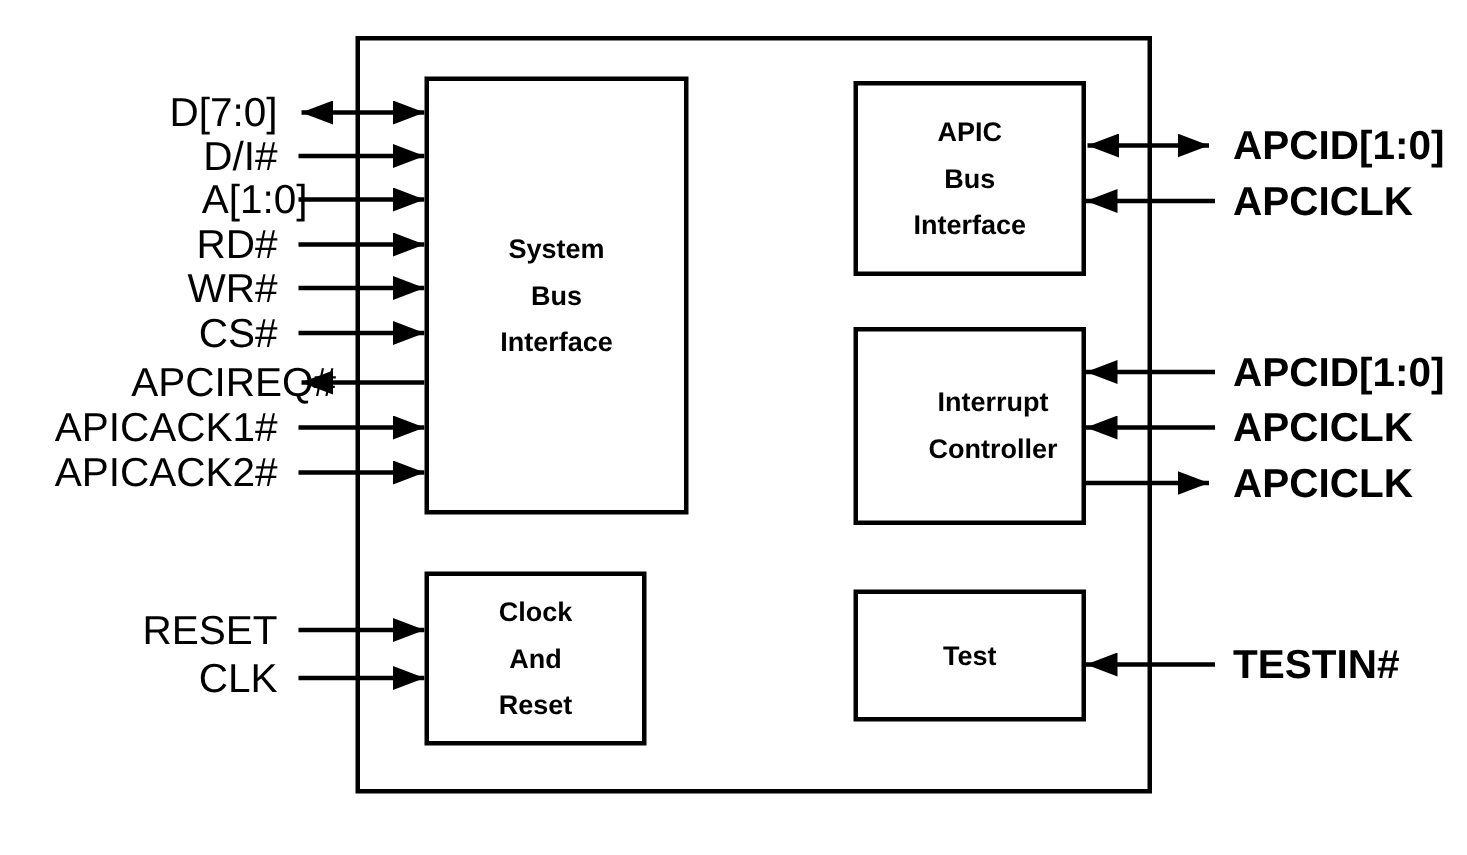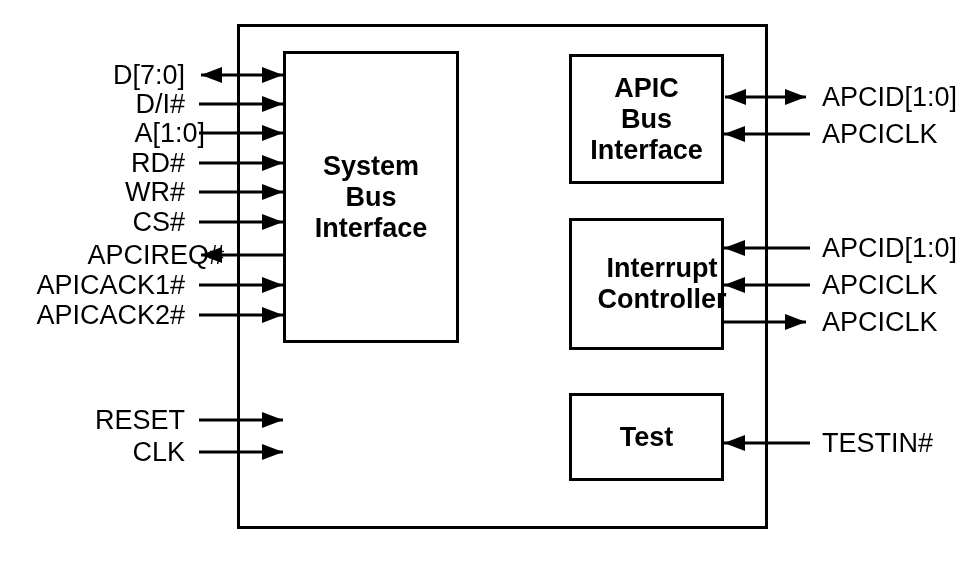--- a/index.html
+++ b/index.html
@@ -36,21 +36,21 @@
   .block {
     position: absolute;
     border: 3px solid var(--line, #000000);
     box-sizing: border-box;
     background: #ffffff;
     display: flex;
     align-items: center;
     justify-content: center;
     text-align: center;
     font-weight: bold;
-    font-size: 27px;
+    font-size: 18px;
     line-height: 31px;
     white-space: pre-line;
   }
   .block.sbi  { left: 283px; top: 51px;  width: 176px; height: 292px; }
   .block.car  { left: 283px; top: 381px; width: 148px; height: 116px; }
   .block.abi  { left: 569px; top: 54px;  width: 155px; height: 130px; }
   .block.ic   { left: 569px; top: 218px; width: 155px; height: 132px; padding-left: 31px; }
   .block.test { left: 569px; top: 393px; width: 155px; height: 88px;  }
   .sig {
     position: absolute;
@@ -59,20 +59,21 @@
     white-space: nowrap;
   }
   .sig.left {
     left: 0;
     width: 185px;
     text-align: right;
   }
   .sig.right {
     left: 822px;
     text-align: left;
+    font-weight: bold;
   }
 </style>
 </head>
 <body>
 
 <div class="canvas">
 
   <svg class="arrows-layer" width="978" height="570" viewBox="0 0 978 570">
     <defs>
       <marker id="ah-r" markerUnits="userSpaceOnUse" markerWidth="23" markerHeight="18" refX="21" refY="8" orient="0">
@@ -103,20 +104,23 @@
       <line x1="724" y1="322" x2="806" y2="322" marker-end="url(#ah-r)"></line>
       <line x1="810" y1="443" x2="724" y2="443" marker-end="url(#ah-l)"></line>
     </g>
   </svg>
 
   <div class="outer-box"></div>
 
   <div class="block sbi">System
 Bus
 Interface</div>
+  <div class="block car">Clock
+And
+Reset</div>
   <div class="block abi">APIC
 Bus
 Interface</div>
   <div class="block ic">Interrupt
 Controller</div>
   <div class="block test">Test</div>
 
   <div class="sig left" style="top:59px;">D[7:0]</div>
   <div class="sig left" style="top:88px;">D/I#</div>
   <div class="sig left" style="top:117px;margin-left:20px;">A[1:0]</div>

